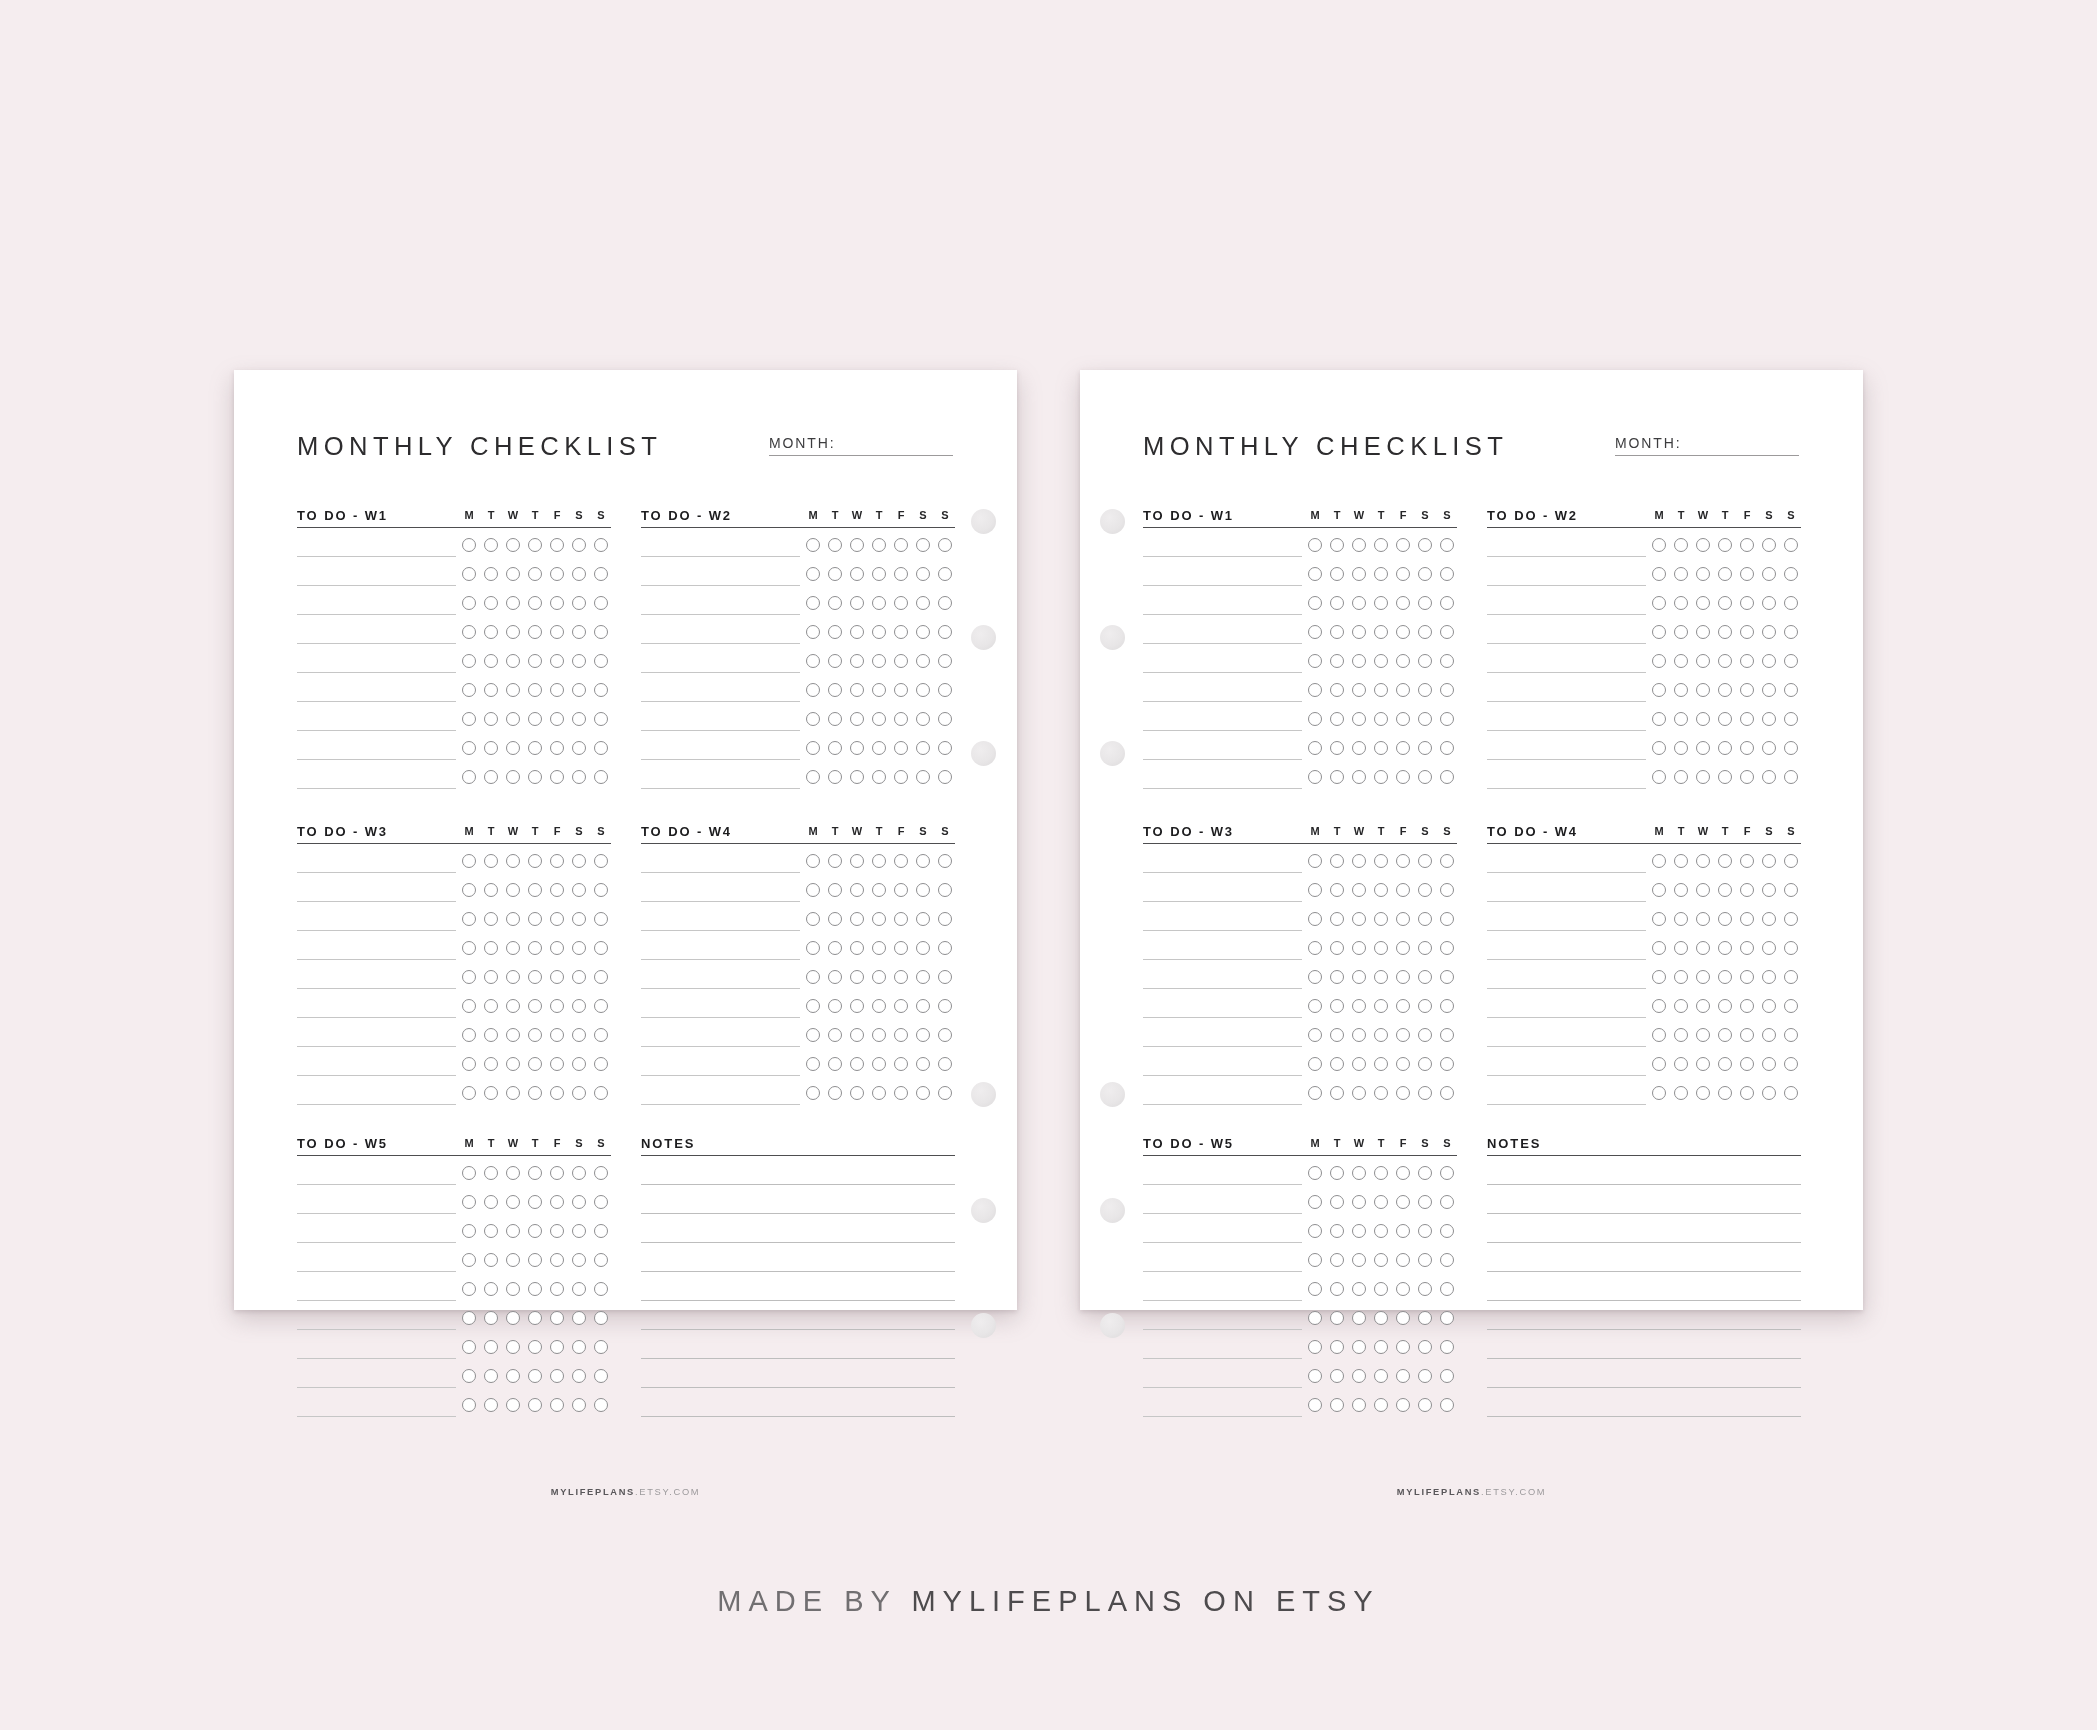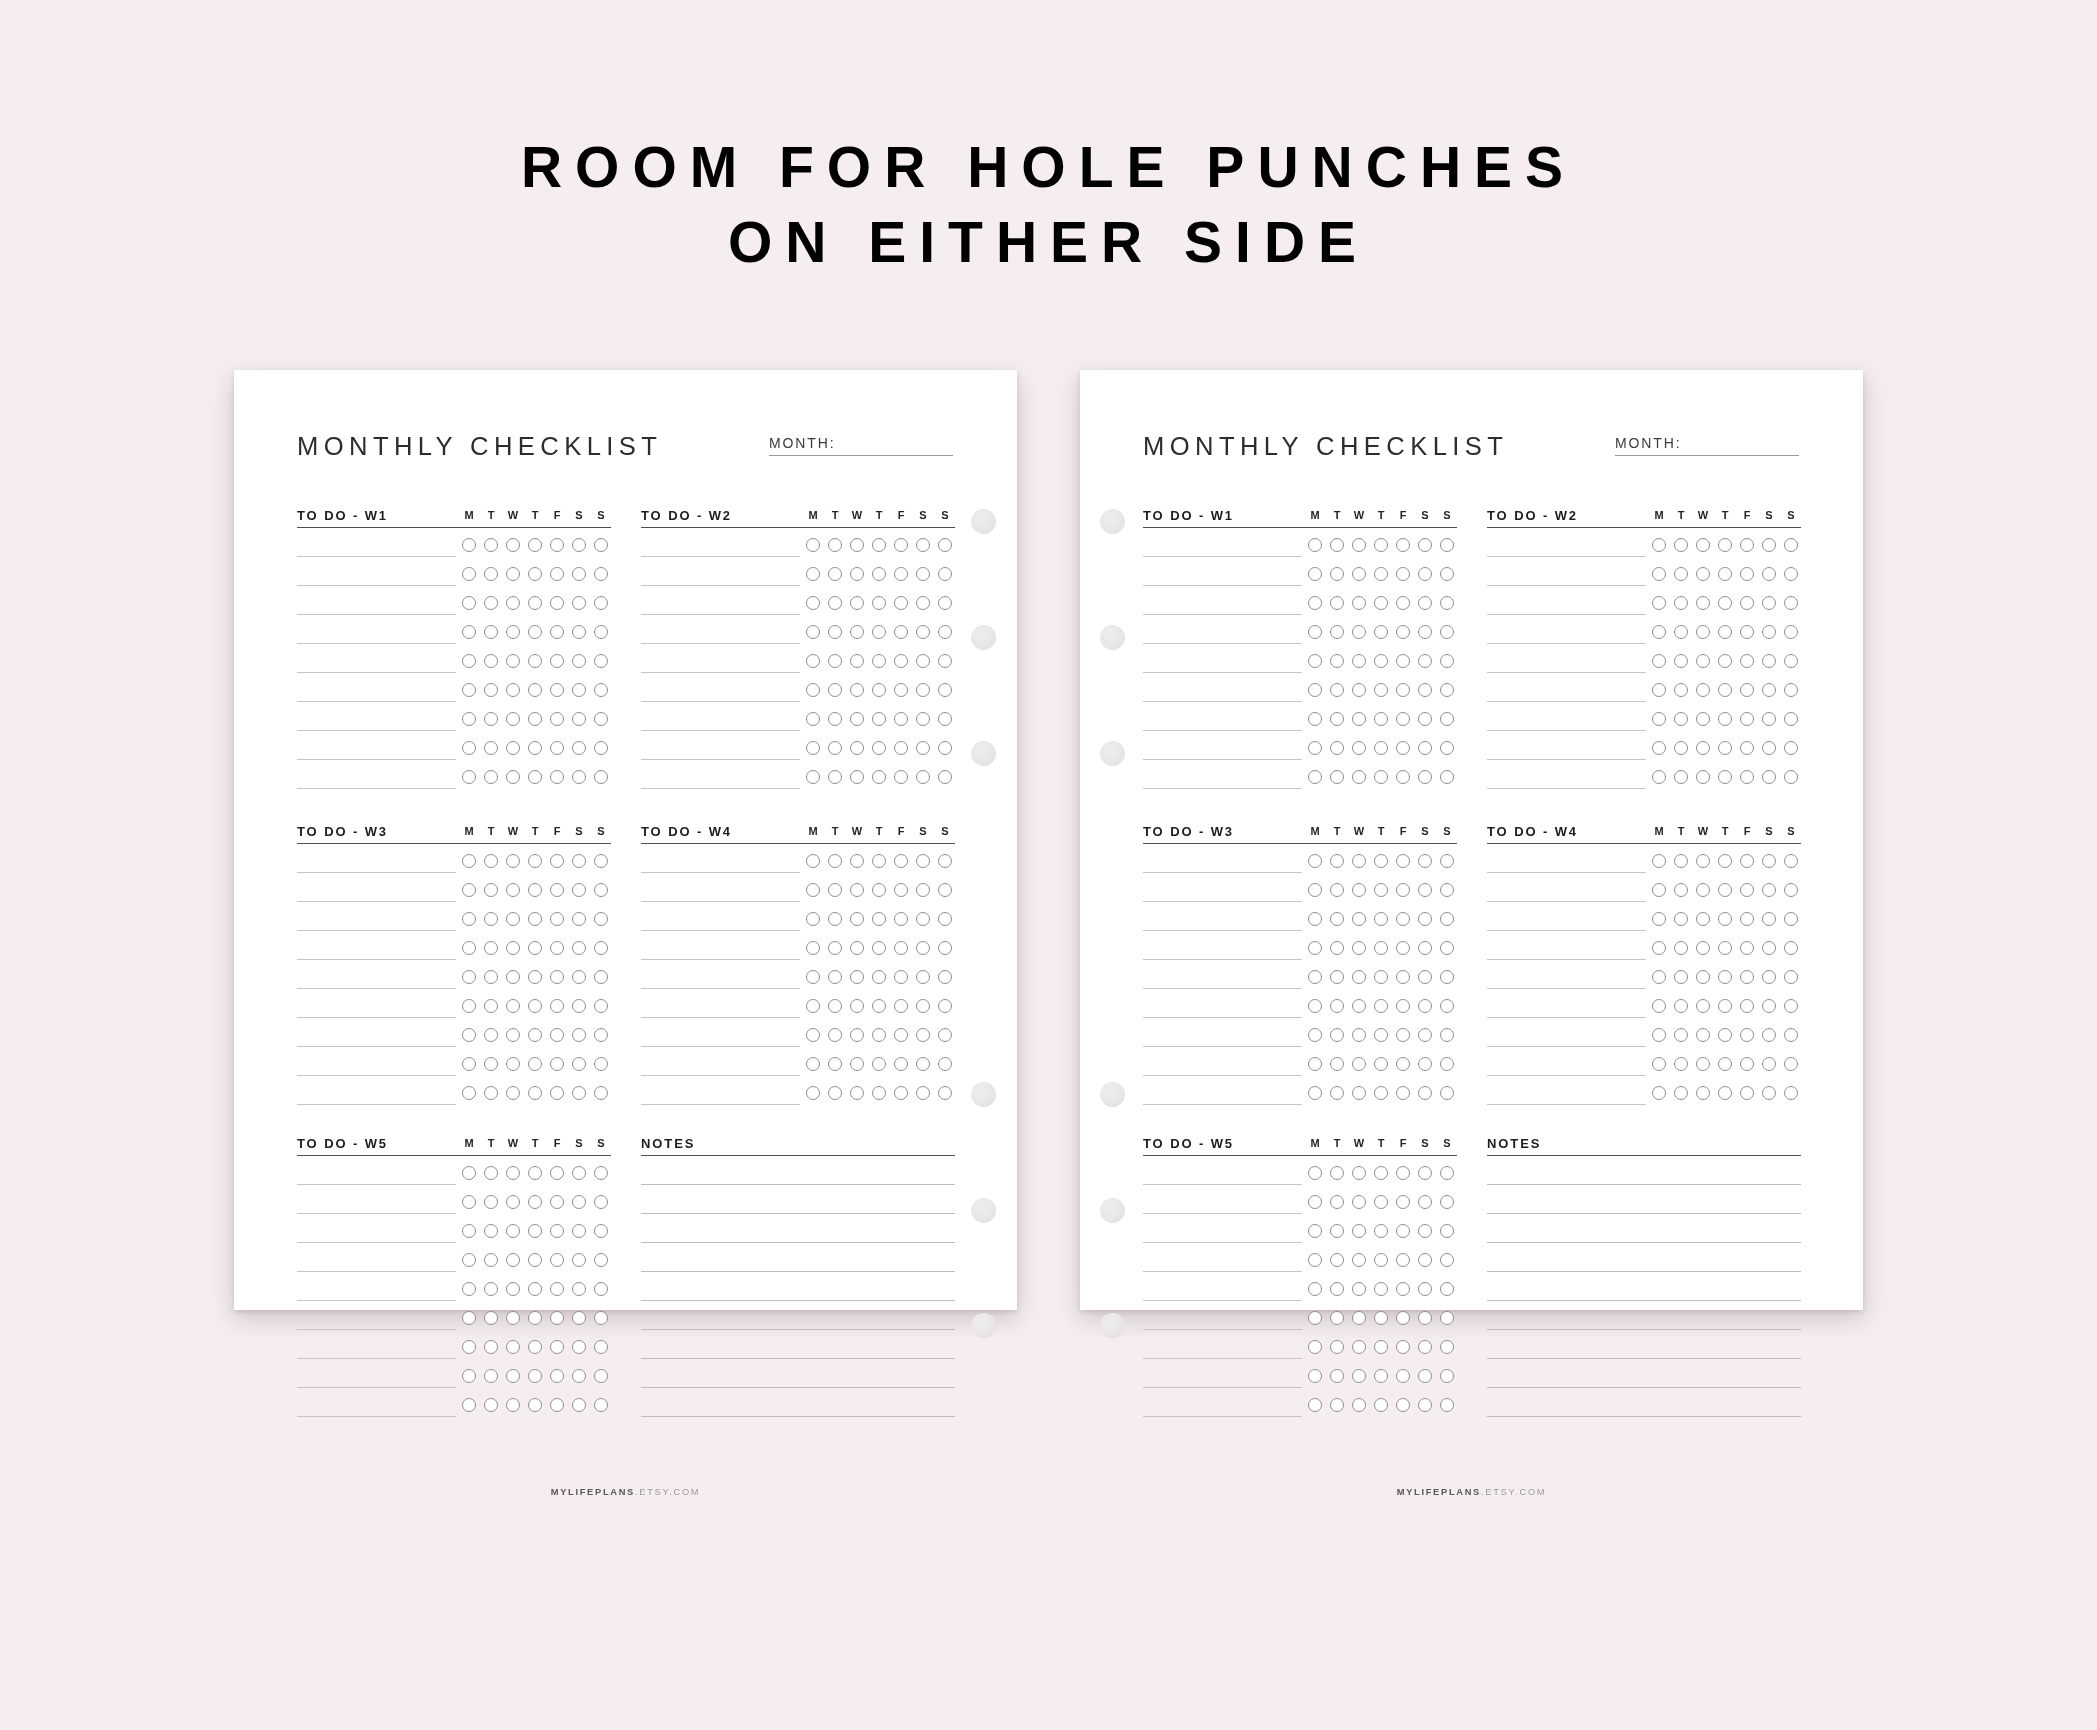--- a/index.html
+++ b/index.html
@@ -48,24 +48,20 @@
   .hole{position:absolute;width:25px;height:25px;border-radius:50%;
         background:radial-gradient(circle at 38% 35%, #efedee 0%, #e8e6e7 55%, #dcdadb 100%);}
   .page.left .hole{left:737px;}
   .page.right .hole{left:20px;}
 </style>
 </head>
 <body>
 
 <div class="canvas">
 
-  <div class="poster-title">
-    <div>ROOM FOR HOLE PUNCHES</div>
-    <div>ON EITHER SIDE</div>
-  </div>
 
   <div id="pages-root">
       <div class="page left">
         <div class="page-heading">MONTHLY CHECKLIST</div>
         <div class="month">
           <div class="month-label">MONTH:</div>
         </div>
         <div class="cell col0" style="top: 136px;">
           <div class="cell-header">
             <div class="cell-label">TO DO - W1</div>
@@ -2626,14 +2622,15 @@
         <div class="page-footer"><div class="footer-brand" style="display: inline;">MYLIFEPLANS</div><div class="footer-suffix" style="display: inline;">.ETSY.COM</div></div>
         <div class="hole" style="top: 139px;"></div>
         <div class="hole" style="top: 255px;"></div>
         <div class="hole" style="top: 371px;"></div>
         <div class="hole" style="top: 712px;"></div>
         <div class="hole" style="top: 828px;"></div>
         <div class="hole" style="top: 943px;"></div>
       </div>
     </div>
 
+  <div class="caption"><span class="prefix">MADE BY </span><span class="brand">MYLIFEPLANS ON ETSY</span></div>
 </div>
 
 
 </body></html>

